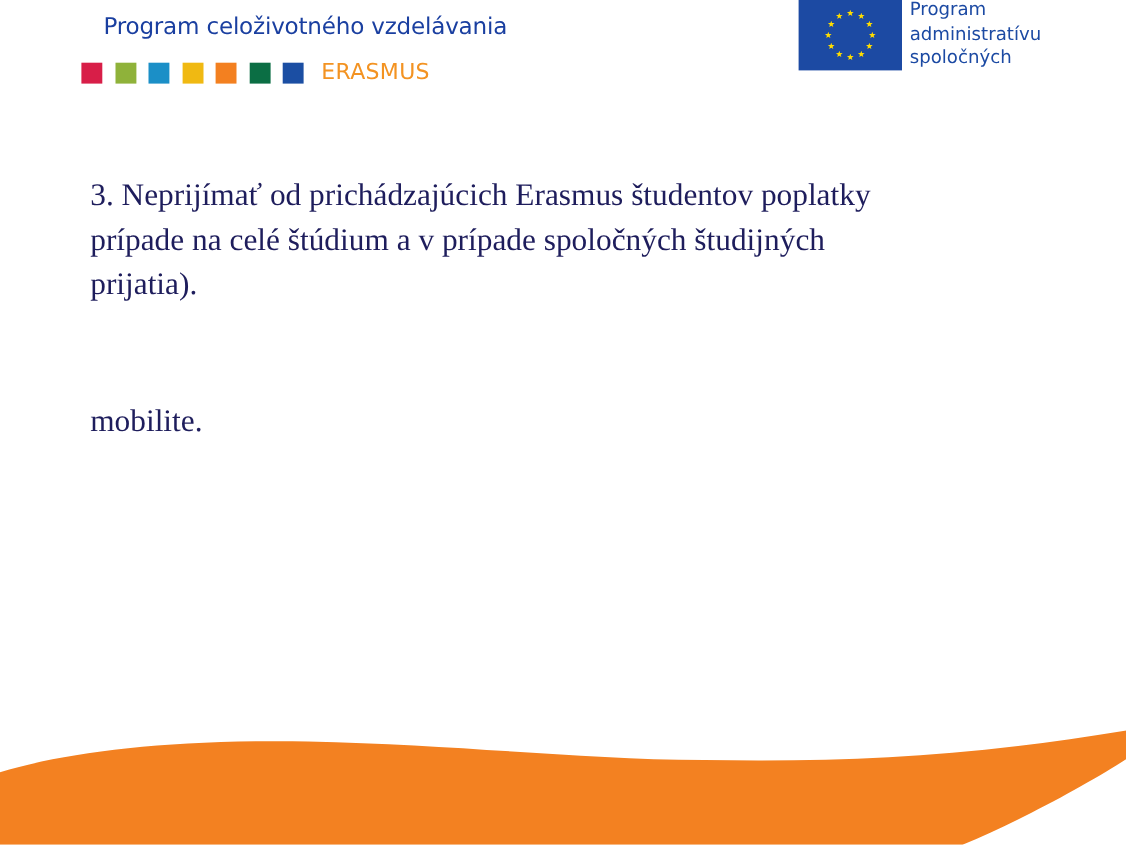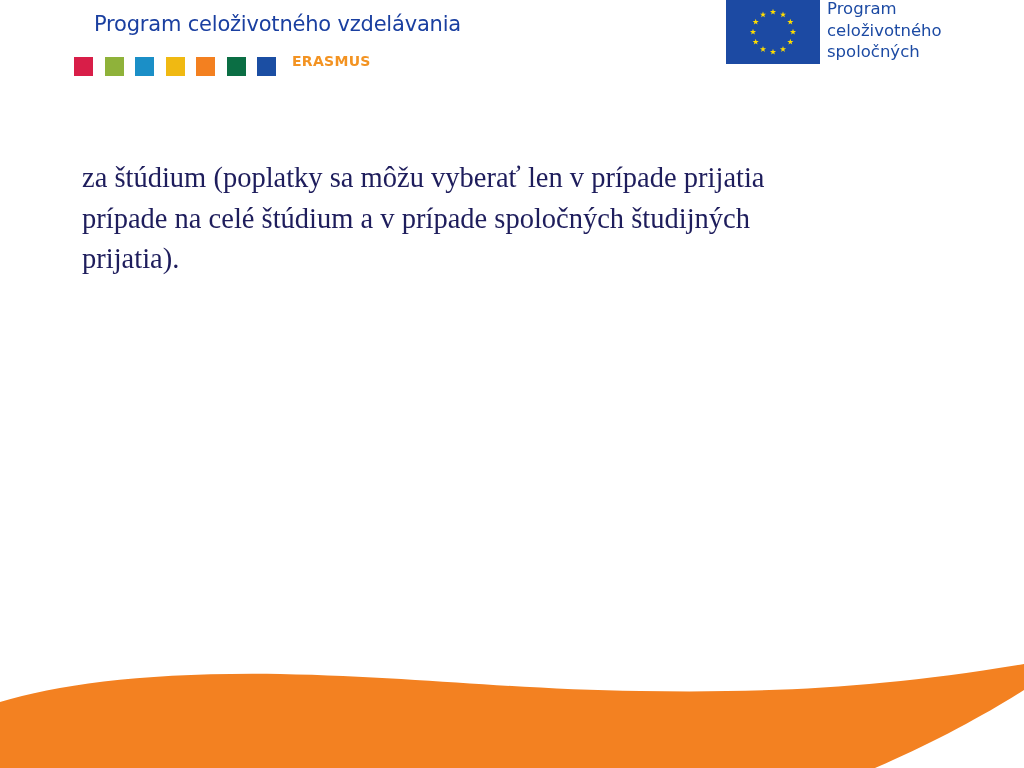--- a/index.html
+++ b/index.html
@@ -5,21 +5,21 @@
   html, body { margin:0; padding:0; }
   body { width:1024px; height:768px; position:relative; overflow:hidden; background:#ffffff; }
   .header-title {
     position:absolute; left:94px; top:12px;
     font-family:"DejaVu Sans", sans-serif; font-size:21px; color:#1a3fa0; letter-spacing:-0.2px;
   }
   .squares { position:absolute; left:74px; top:57px; height:20px; }
   .square { position:absolute; top:0; width:19px; height:19px; }
   .erasmus {
     position:absolute; left:292px; top:53px;
-    font-family:"DejaVu Sans", sans-serif; font-size:14px; font-weight:bold; color:#f39322; letter-spacing:0.3px;
+    font-family:"DejaVu Sans", sans-serif; font-size:20px; font-weight:normal; color:#f39322; letter-spacing:0.3px;
   }
   .eu-logo { position:absolute; left:726px; top:0; width:250px; height:65px; }
   .eu-flag { position:absolute; left:0; top:0; width:94px; height:64px; background:#1c4aa3; }
   .eu-text {
     position:absolute; left:101px; top:-2px;
     font-family:"DejaVu Sans", sans-serif; font-size:16.5px; line-height:21.5px; color:#1c4aa3;
   }
   .eu-text div { white-space:nowrap; }
   .body-text {
     position:absolute; left:82px; width:880px;
@@ -64,29 +64,30 @@
             <polygon points="29.68,38.80 30.44,40.95 32.72,41.01 30.92,42.40 31.56,44.59 29.68,43.30 27.80,44.59 28.44,42.40 26.64,41.01 28.92,40.95" fill="#ffdd00"></polygon>
             <polygon points="27.00,28.80 27.76,30.95 30.04,31.01 28.24,32.40 28.88,34.59 27.00,33.30 25.12,34.59 25.76,32.40 23.96,31.01 26.24,30.95" fill="#ffdd00"></polygon>
             <polygon points="29.68,18.80 30.44,20.95 32.72,21.01 30.92,22.40 31.56,24.59 29.68,23.30 27.80,24.59 28.44,22.40 26.64,21.01 28.92,20.95" fill="#ffdd00"></polygon>
             <polygon points="37.00,11.48 37.76,13.63 40.04,13.69 38.24,15.08 38.88,17.27 37.00,15.98 35.12,17.27 35.76,15.08 33.96,13.69 36.24,13.63" fill="#ffdd00"></polygon>
           </g>
       </g>
     </svg>
   </div>
   <div class="eu-text">
     <div>Program</div>
-    <div>celoživotného</div>
+    <div>administratívu</div>
     <div>spoločných</div>
   </div>
 </div>
 
 <div class="body-text para1">
-  <div>za štúdium (poplatky sa môžu vyberať len v prípade prijatia</div>
+  <div>3. Neprijímať od prichádzajúcich Erasmus študentov poplatky</div>
   <div>prípade na celé štúdium a v prípade spoločných študijných</div>
   <div>prijatia).</div>
 </div>
 
 <div class="body-text para2">
+  <div>mobilite.</div>
 </div>
 
 <svg class="wave" width="1024" height="768" viewBox="0 0 1024 768">
   <path fill="#f38121" d="M0,702 C60,684 150,672 280,674 C420,677 520,690 640,691 C770,693 880,688 1024,664 L1024,690 C990,712 930,745 875,768 L0,768 Z"></path>
 </svg>
 
 </body></html>

